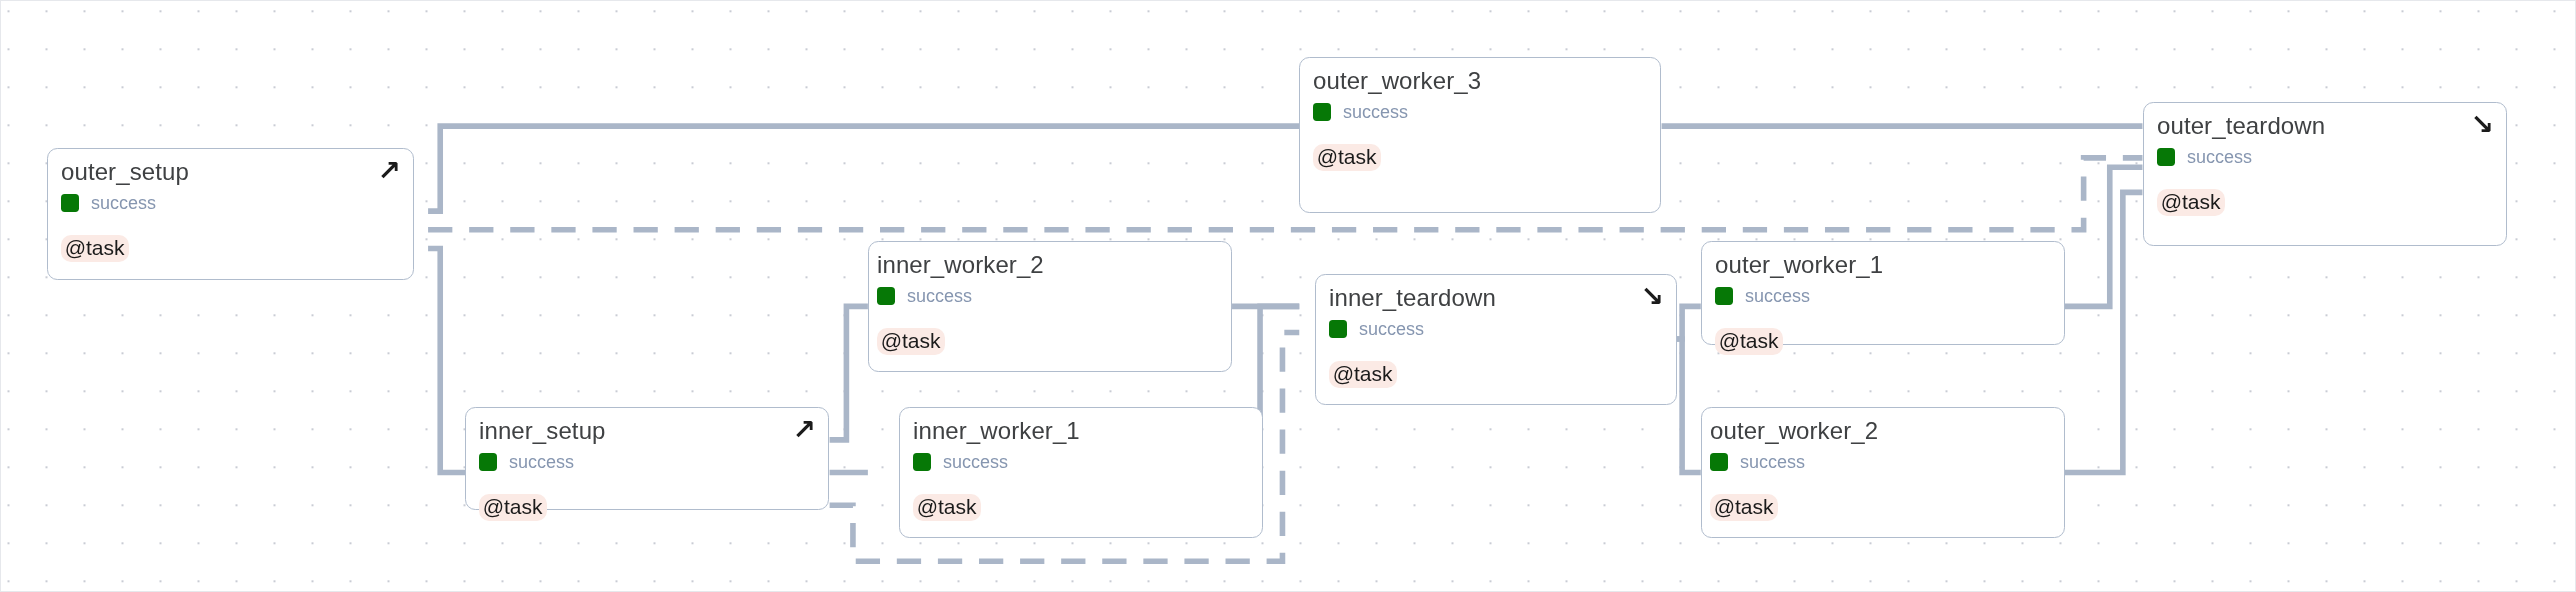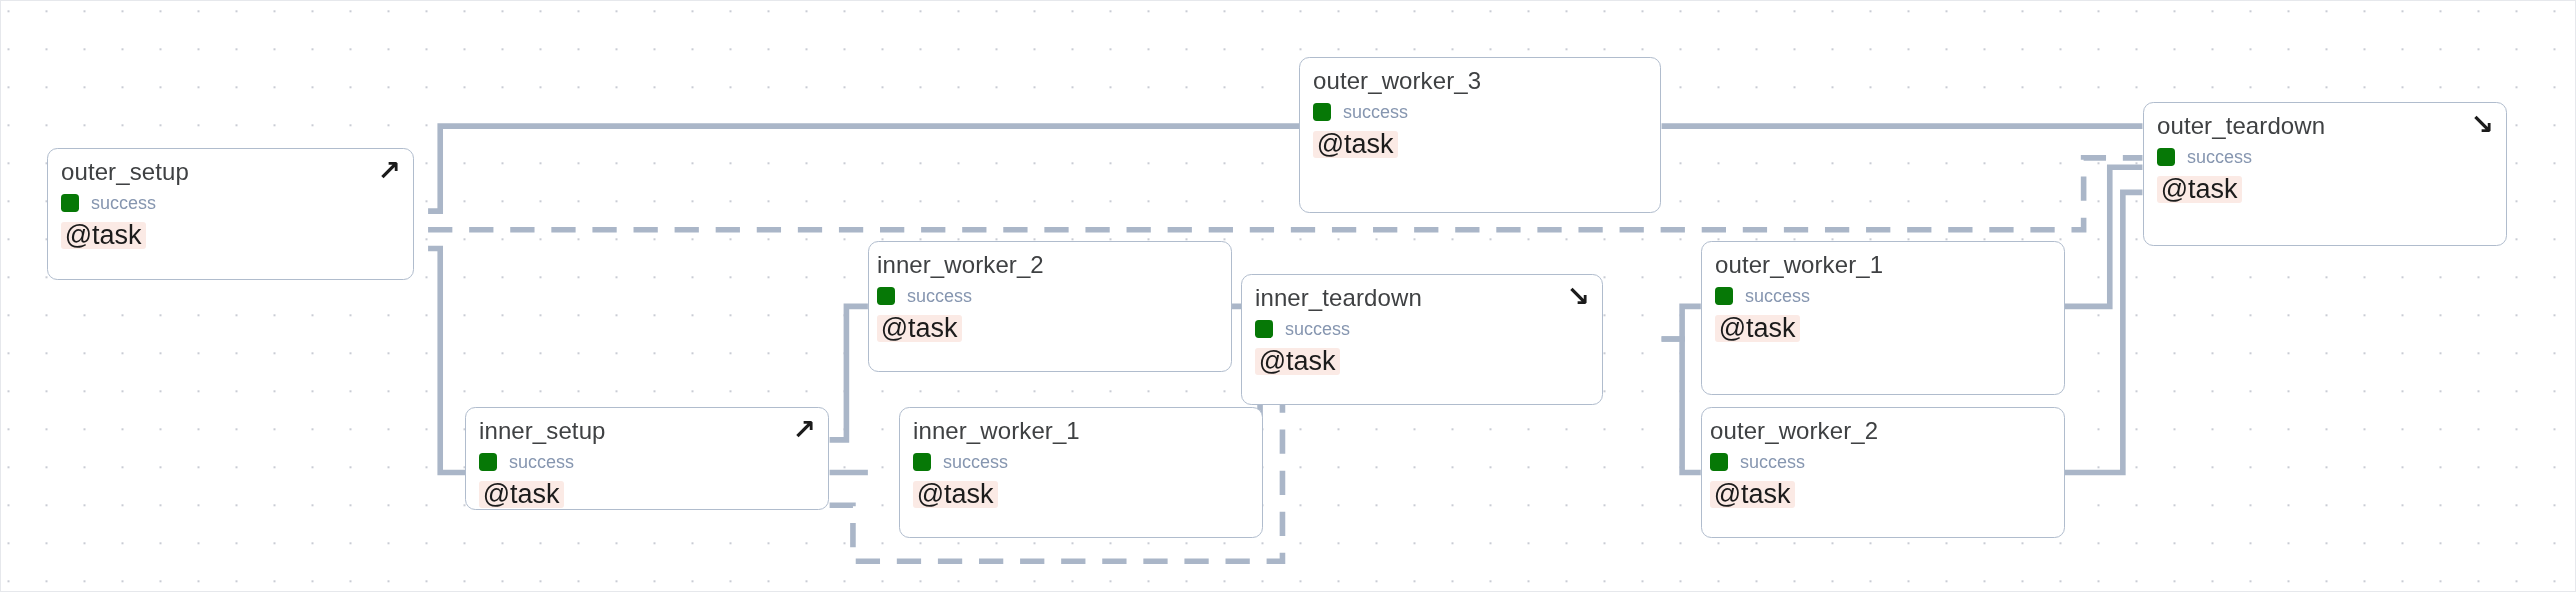--- a/index.html
+++ b/index.html
@@ -51,25 +51,25 @@
     flex:0 0 auto;
   }
   .state-label{
     font-size:18px;
     color:#8696b0;
     margin-left:12px;
     white-space:nowrap;
   }
   .node-tag{
     display:inline-block;
-    margin-top:7px;
-    font-size:27px;
+    margin-top:20px;
+    font-size:21px;
     color:#1b1b1b;
     background:#fbeae5;
-    border-radius:3px;
+    border-radius:10px;
     padding:0px 4.7px 0.9px 3.7px;
     line-height:26px;
     white-space:nowrap;
   }
   .node-arrow{
     position:absolute;
     right:12px;
     top:8.4px;
     font-size:28px;
     line-height:28px;
@@ -147,31 +147,31 @@
   <div class="node" style="left: 867px; top: 240px; width: 364px; height: 131px; padding-left: 8px;">
     <div class="node-title">inner_worker_2</div>
     <div class="node-state">
       <span class="state-swatch"></span>
       <span class="state-label">success</span>
     </div>
     <div><span class="node-tag">@task</span></div>
     <span class="node-arrow"></span>
   </div>
 
-  <div class="node" style="left: 1240px; top: 273px; width: 362px; height: 131px;">
+  <div class="node" style="left: 1314px; top: 273px; width: 362px; height: 131px;">
     <div class="node-title">inner_teardown</div>
     <div class="node-state">
       <span class="state-swatch"></span>
       <span class="state-label">success</span>
     </div>
     <div><span class="node-tag">@task</span></div>
     <span class="node-arrow">↘</span>
   </div>
 
-  <div class="node" style="left: 1700px; top: 240px; width: 364px; height: 154px;">
+  <div class="node" style="left: 1700px; top: 240px; width: 364px; height: 104px;">
     <div class="node-title">outer_worker_1</div>
     <div class="node-state">
       <span class="state-swatch"></span>
       <span class="state-label">success</span>
     </div>
     <div><span class="node-tag">@task</span></div>
     <span class="node-arrow"></span>
   </div>
 
   <div class="node" style="left: 464px; top: 406px; width: 364px; height: 103px;">

